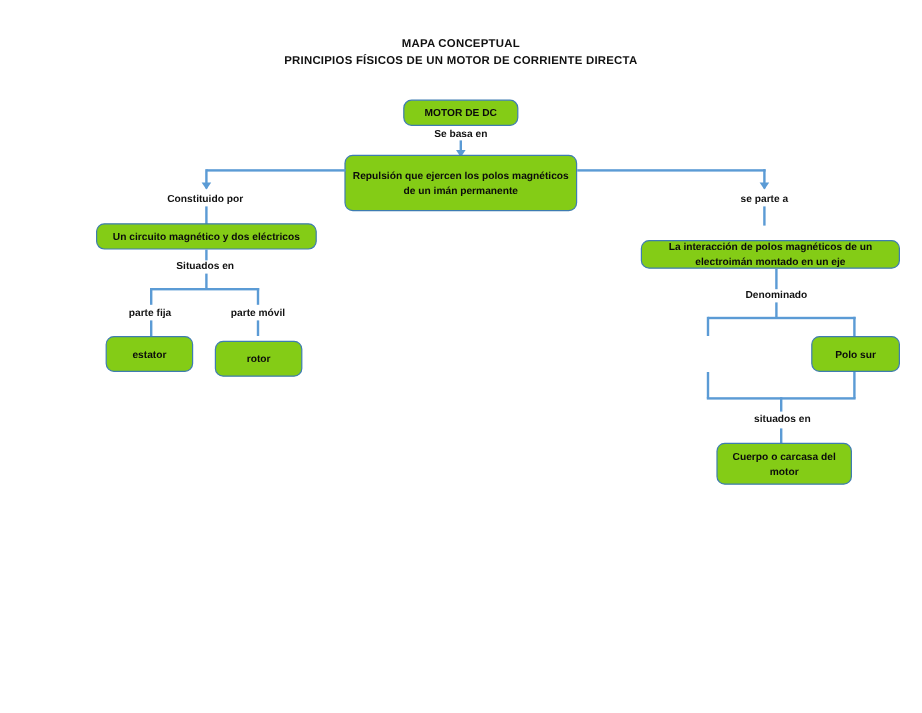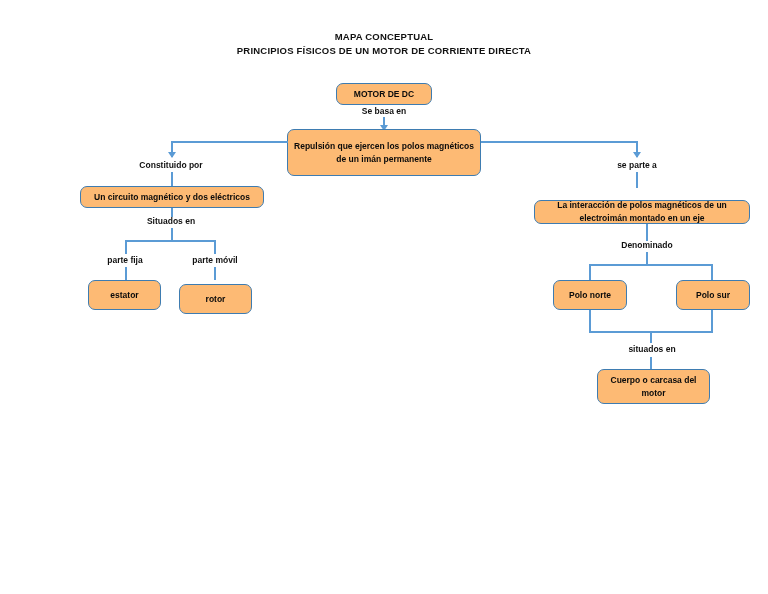--- a/index.html
+++ b/index.html
@@ -36,21 +36,21 @@
   .title-line2 {
     font-size: 9.5px;
     font-weight: bold;
     letter-spacing: .2px;
     line-height: 14px;
   }
   
   .node {
     position: absolute;
     box-sizing: border-box;
-    background: #fdba74;
+    background: #84cc16;
     border: 1px solid #3E7CB1;
     border-radius: 7px;
     color: #0b0b0b;
     font-size: 8.5px;
     font-weight: bold;
     display: flex;
     align-items: center;
     justify-content: center;
     text-align: center;
     line-height: 13px;
@@ -145,21 +145,20 @@
   <div class="node big" style="left:534px; top:188px; width:216px; height:24px;margin-top:12px;">La interacción de polos magnéticos de un electroimán montado en un eje</div>
 
   <div class="vline" style="left:646px; top:224px; height:17px;"></div>
   <div class="conn-label" style="left:597px; top:240px; width:100px;">Denominado</div>
   <div class="vline" style="left:646px; top:252px; height:13px;"></div>
 
   <div class="hline" style="left:590px; top:264px; width:123px;"></div>
   <div class="vline" style="left:589px; top:264px; height:16px;"></div>
   <div class="vline" style="left:711px; top:264px; height:16px;"></div>
 
-  <div class="node" style="left:553px; top:280px; width:74px; height:30px;">Polo norte</div>
   <div class="node" style="left:676px; top:280px; width:74px; height:30px;">Polo sur</div>
 
   <div class="vline" style="left:589px; top:310px; height:22px;"></div>
   <div class="vline" style="left:711px; top:310px; height:22px;"></div>
   <div class="hline" style="left:589px; top:331px; width:124px;"></div>
   <div class="vline" style="left:650px; top:331px; height:12px;"></div>
 
   <div class="conn-label" style="left:602px; top:344px; width:100px;">situados en</div>
 
   <div class="vline" style="left:650px; top:357px; height:13px;"></div>

